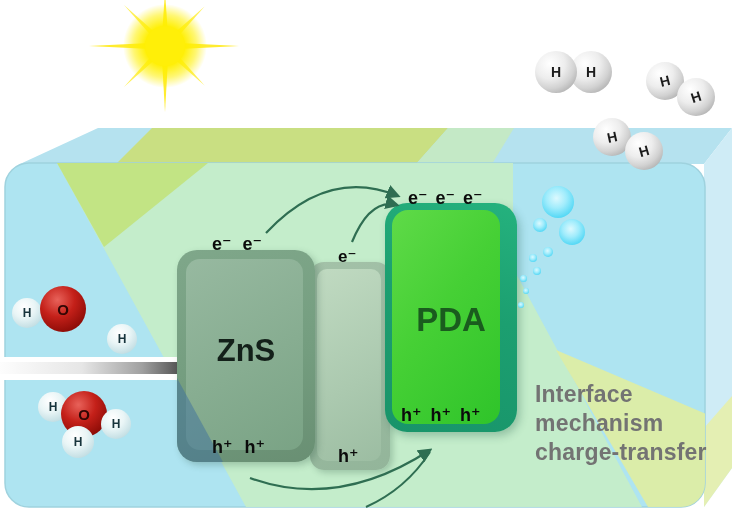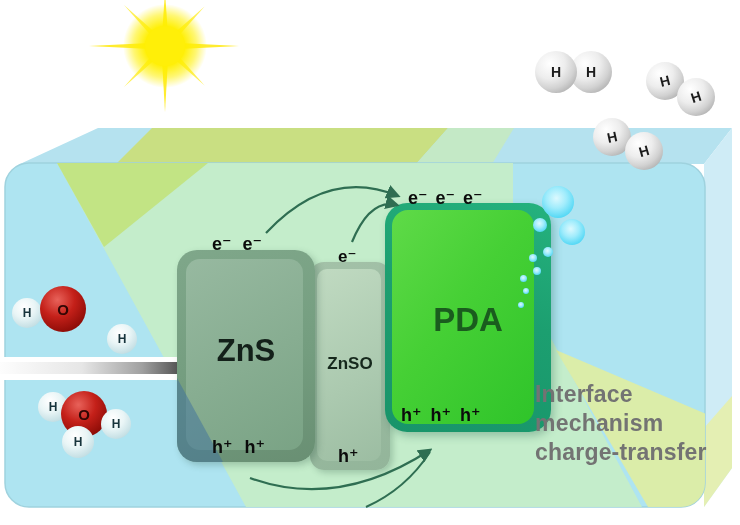--- a/index.html
+++ b/index.html
@@ -30,21 +30,21 @@
   .block-znso {
     left:310px; top:262px; width:80px; height:208px; border-radius:14px;
     background:linear-gradient(160deg,#a3c1a8 0%,#93b59a 100%);
     box-shadow:3px 3px 6px rgba(40,80,60,.25); z-index:2;
   }
   .znso-inner {
     position:absolute; inset:7px 9px 9px 7px; border-radius:10px;
     background:linear-gradient(150deg,#c0dac1 0%,#abc9af 60%,#9cbda2 100%);
   }
   .block-pda {
-    left:385px; top:203px; width:166px; height:229px; border-radius:22px;
+    left:385px; top:203px; width:132px; height:229px; border-radius:22px;
     background:linear-gradient(200deg,#25b27e 0%,#1c9f70 45%,#18946a 100%);
     box-shadow:3px 4px 8px rgba(30,90,70,.30); z-index:4;
   }
   .pda-inner {
     position:absolute; inset:7px 17px 8px 7px; border-radius:16px;
     background:linear-gradient(128deg,#5fda48 0%,#46d035 45%,#2fc42a 100%);
   }
   .block-label { position:absolute; left:0; right:0; text-align:center; font-weight:bold; }
   .zns-label  { top:83px;  font-size:31px; color:#132019; }
   .znso-label { top:92px;  font-size:17px; color:#16281c; }
@@ -146,21 +146,20 @@
       <path d="M165,-10 L168.5,46 L165,104 L161.5,46 Z" fill="#ffe90a" opacity="0.7" transform="rotate(45 165 46)"></path>
       <path d="M165,-10 L168.5,46 L165,104 L161.5,46 Z" fill="#ffe90a" opacity="0.7" transform="rotate(135 165 46)"></path>
       <path d="M89,46 L165,42.2 L239,46 L165,49.8 Z" fill="#ffe90a" opacity="0.85"></path>
       <circle cx="165" cy="46" r="42" fill="url(#sunG)"></circle>
       <circle cx="165" cy="46" r="20" fill="#ffef08"></circle>
     </g>
   </svg>
 
   <div class="block block-znso">
     <div class="znso-inner"></div>
-    <div class="block-label znso-label">ZnSO</div>
   </div>
 
   <div class="block block-zns">
     <div class="zns-inner"></div>
     <div class="zns-shade"></div>
     <div class="block-label zns-label">ZnS</div>
   </div>
 
   <div class="block block-pda">
     <div class="pda-inner"></div>

